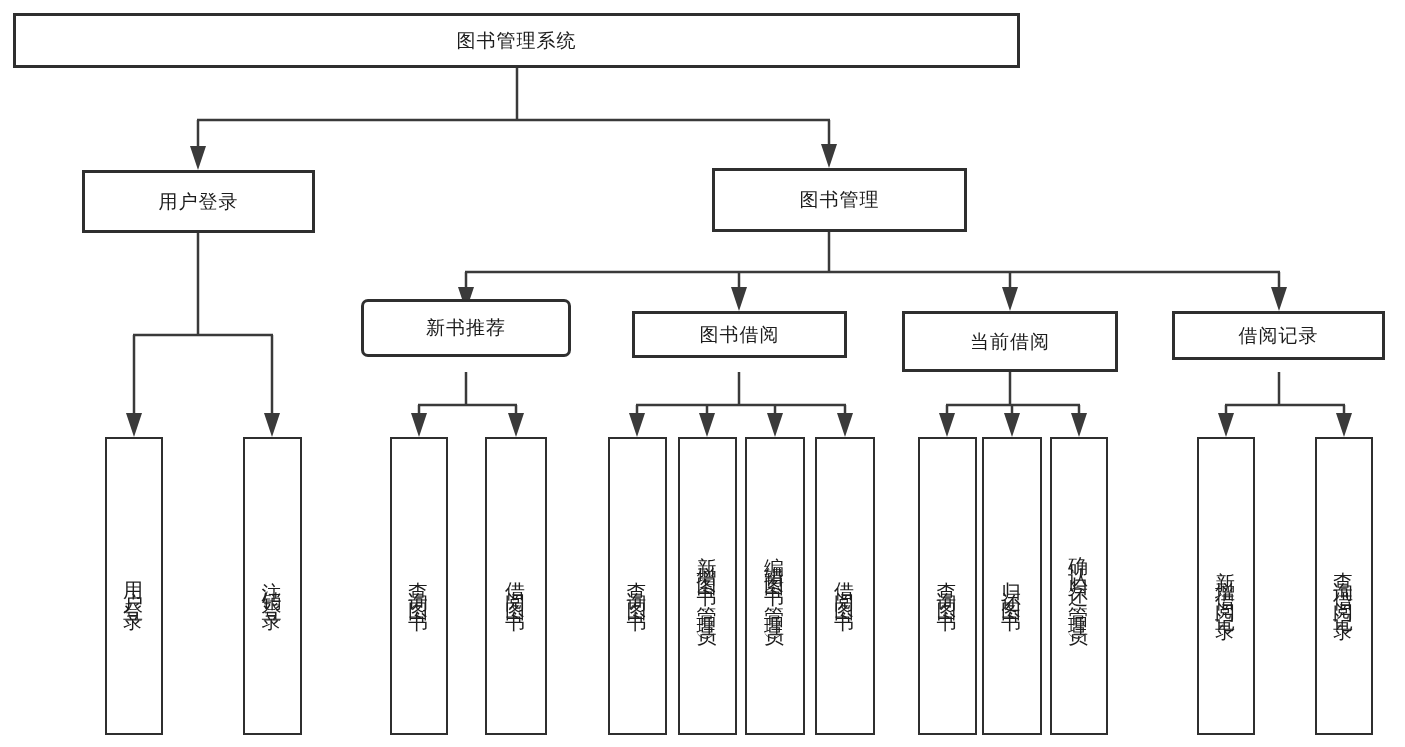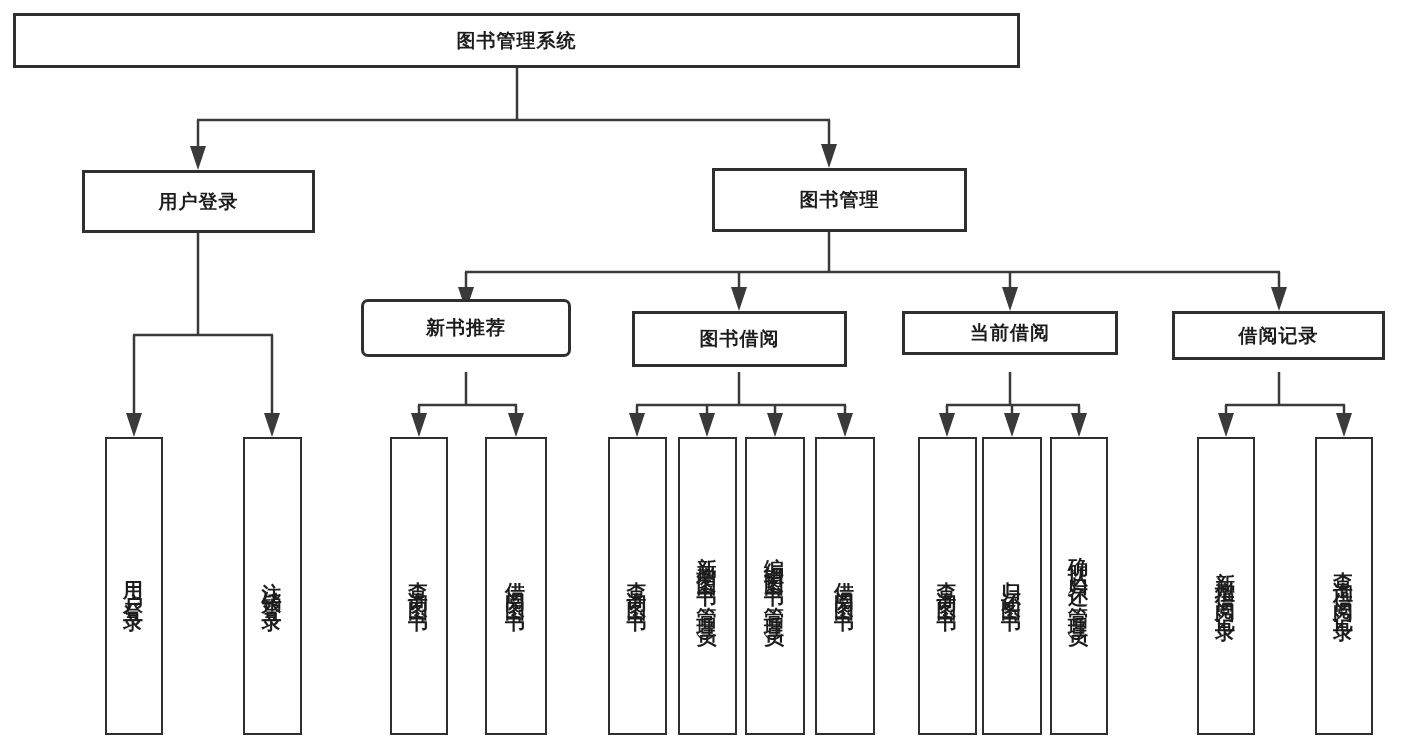--- a/index.html
+++ b/index.html
@@ -1,20 +1,20 @@
 <!DOCTYPE html>
 <html><head>
 <meta charset="utf-8">
 <style>
   html,body{margin:0;padding:0;background:#ffffff;}
   body{font-family:"Liberation Sans","DejaVu Sans",sans-serif;}
   .canvas{position:relative;width:1405px;height:747px;background:#fff;overflow:hidden;}
   .wires{position:absolute;left:0;top:0;z-index:1;}
   .box{position:absolute;box-sizing:border-box;background:#fff;color:#1c1c1c;
-       display:flex;align-items:center;justify-content:center;z-index:2;font-weight:bold;}
+       display:flex;align-items:center;justify-content:center;z-index:2;}
   .box-h{border:3px solid #2f2f2f;font-size:19px;letter-spacing:1px;}
   .box-v{border:2px solid #2f2f2f;font-size:20px;
          writing-mode:vertical-rl;text-orientation:mixed;letter-spacing:10px;}
   .watermark{position:absolute;z-index:5;font-size:19px;color:#b3b3b3;
              letter-spacing:1px;white-space:nowrap;}
 </style>
 </head>
 <body>
 
 <div class="canvas">
@@ -92,24 +92,24 @@
   <div class="box box-h" style="left:82px;top:170px;width:233px;height:63px;">
     <span>用户登录</span>
   </div>
   <div class="box box-h" style="left:712px;top:168px;width:255px;height:64px;">
     <span>图书管理</span>
   </div>
 
   <div class="box box-h" style="left:361px;top:299px;width:210px;height:58px;border-radius:7px;">
     <span>新书推荐</span>
   </div>
-  <div class="box box-h" style="left:632px;top:311px;width:215px;height:56px;">
+  <div class="box box-h" style="left:632px;top:311px;width:215px;height:47px;">
     <span>图书借阅</span>
   </div>
-  <div class="box box-h" style="left:902px;top:311px;width:216px;height:44px;">
+  <div class="box box-h" style="left:902px;top:311px;width:216px;height:61px;">
     <span>当前借阅</span>
   </div>
   <div class="box box-h" style="left:1172px;top:311px;width:213px;height:49px;">
     <span>借阅记录</span>
   </div>
 
   <div class="box box-v" style="left:105px;top:437px;width:58px;height:298px;">
     <span>用户登录</span>
   </div>
   <div class="box box-v" style="left:243px;top:437px;width:59px;height:298px;">

